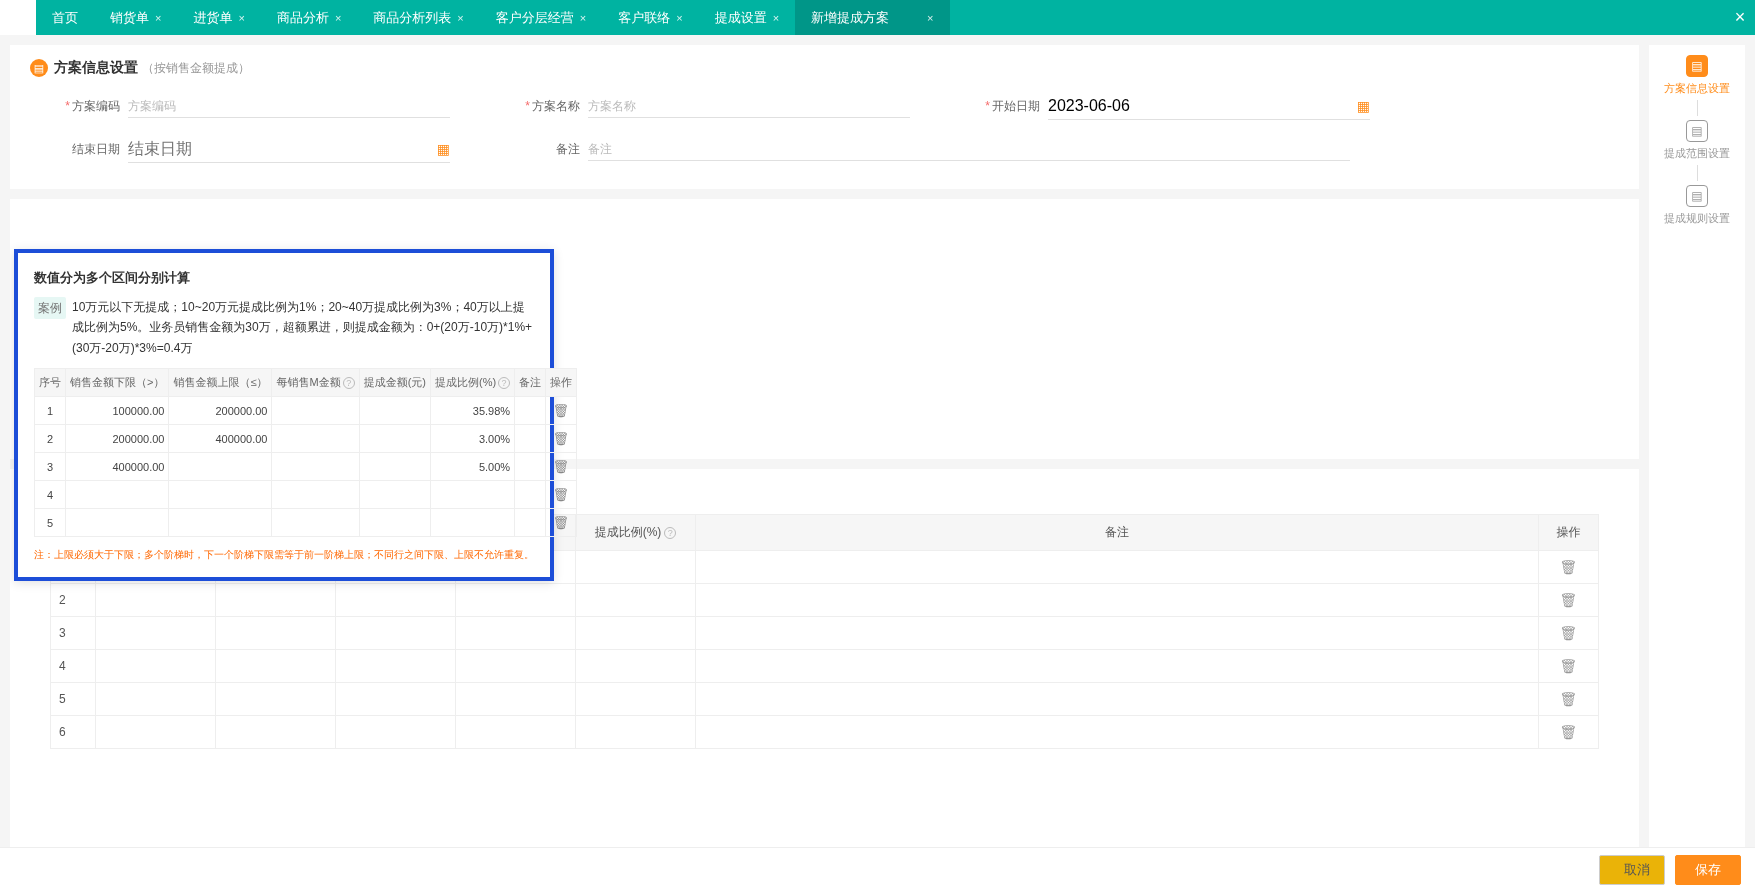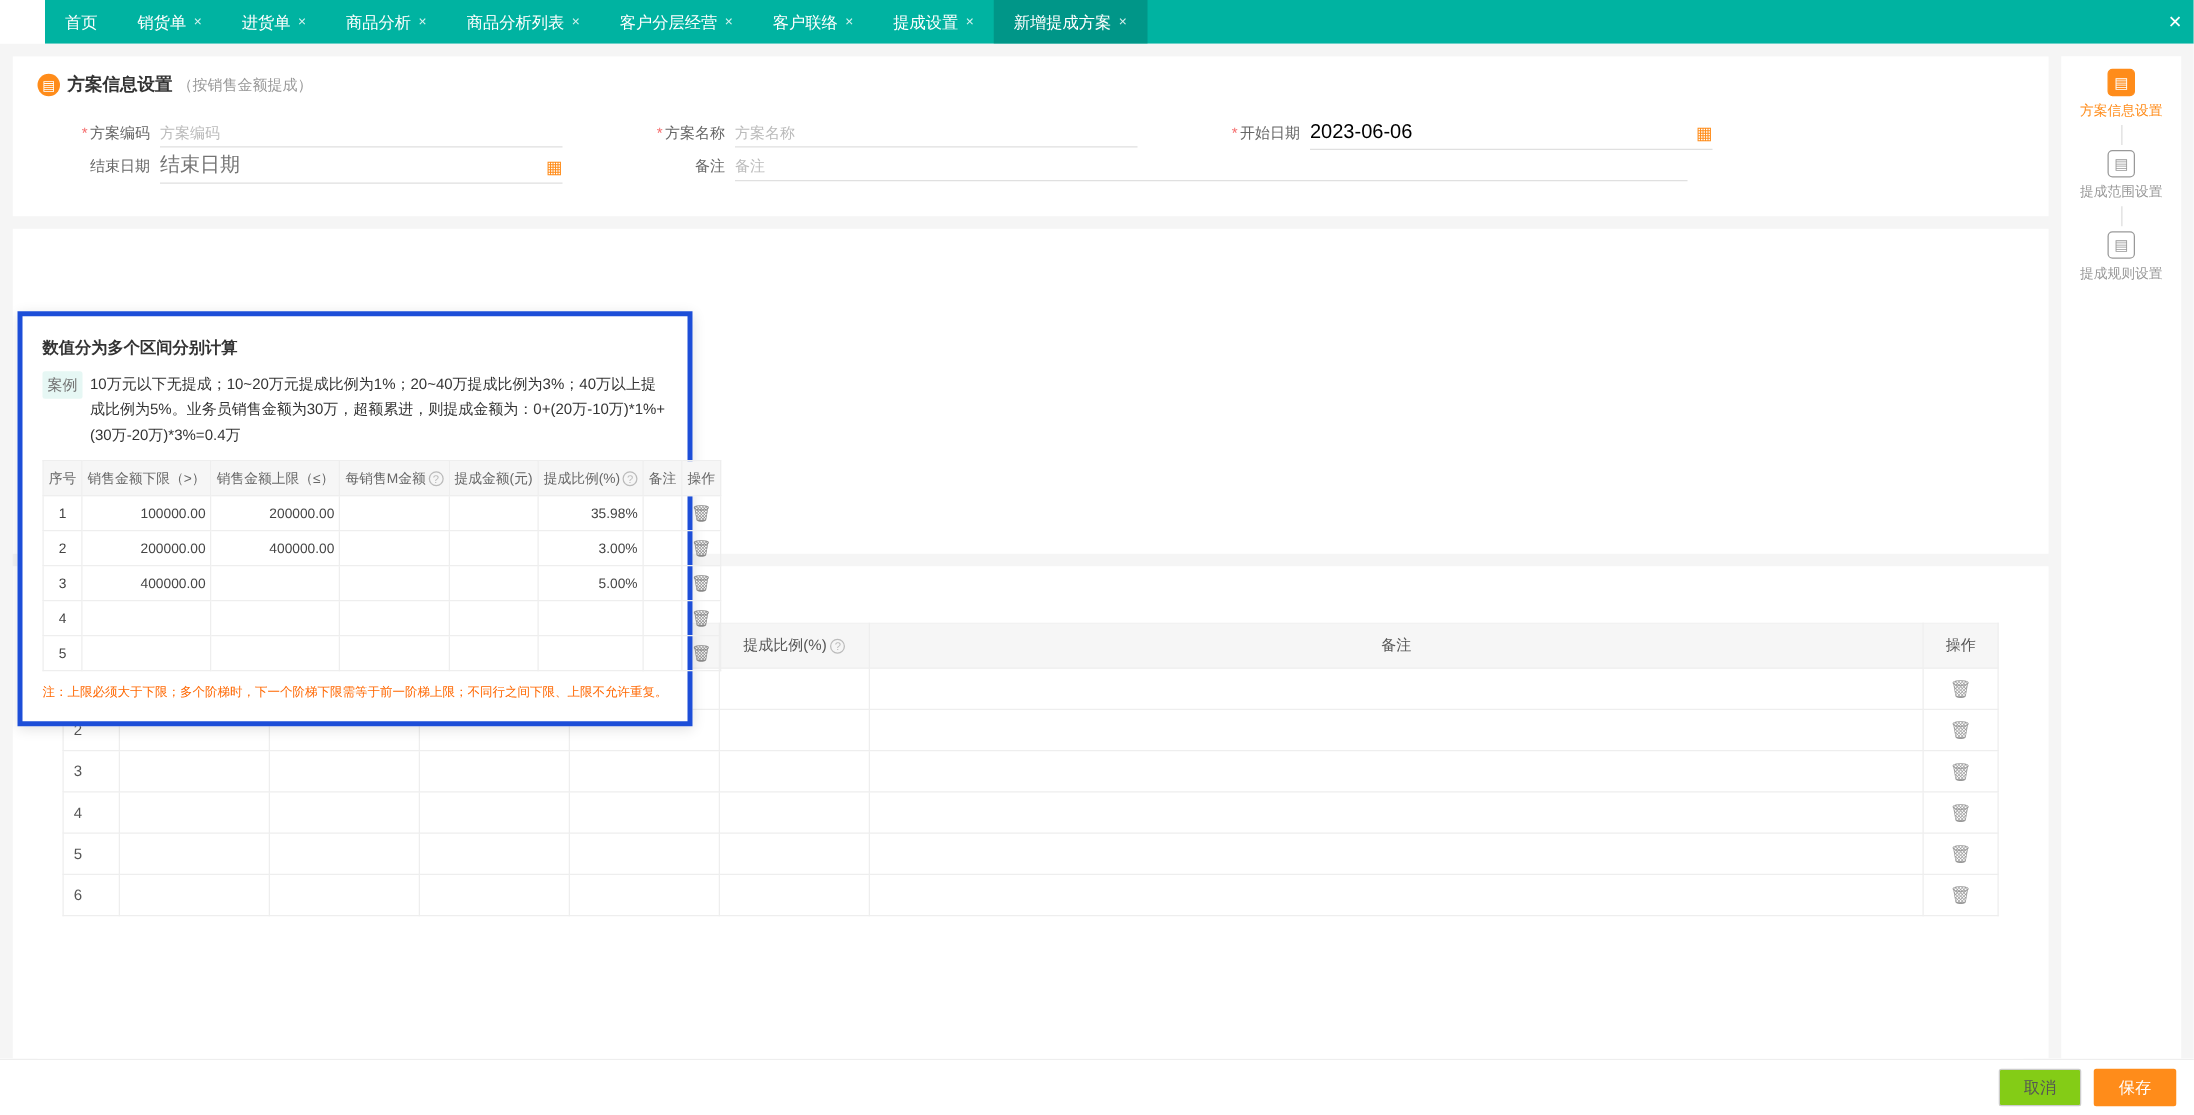--- a/index.html
+++ b/index.html
@@ -1,41 +1,41 @@
 <!DOCTYPE html>
 <html><head>
 <meta charset="utf-8">
 <style>
 * { margin:0; padding:0; box-sizing:border-box; }
 body { font-family:"Microsoft YaHei","PingFang SC",Arial,sans-serif; font-size:12px; color:#333; background:#fff; overflow:hidden; }
 
 
 .tabbar { background:#00b3a1; height:35px; display:flex; align-items:stretch; position:relative;margin-left:36px; }
 .tabbar .tab { display:flex; align-items:center; padding:0 16px; color:#fff; font-size:13px; cursor:pointer; white-space:nowrap; }
-.tabbar .tab.active { background:#009688; }
+.tabbar .tab.active { background:#009688;gap:32px; }
 .tabbar .tab .close { margin-left:6px; font-size:11px; opacity:.85; }
 .tabbar .spacer { flex:1; }
 .tabbar .global-close { width:30px; display:flex; align-items:center; justify-content:center; color:#fff; font-size:18px; cursor:pointer; }
 
 
 .page { display:flex; height:calc(892px - 35px - 45px); background:#f5f5f5; padding:10px 10px 0 10px; position:relative; }
 .main { flex:1; display:flex; flex-direction:column; gap:10px; overflow:hidden; position:relative; }
 .sidenav { width:96px; background:#fff; margin-left:10px; padding:10px 0; display:flex; flex-direction:column; align-items:center; }
 .sidenav .node { display:flex; flex-direction:column; align-items:center; color:#999; font-size:11px; cursor:pointer; }
 .sidenav .node.active { color:#ff8c1a; }
 .sidenav .node .nicon { width:22px; height:22px; border:1.5px solid currentColor; border-radius:4px; display:flex; align-items:center; justify-content:center; margin-bottom:4px; font-size:12px; }
 .sidenav .node.active .nicon { background:#ff8c1a; color:#fff; border-color:#ff8c1a; }
 .sidenav .line { width:1px; height:16px; background:#ddd; margin:4px 0; }
 
 .panel { background:#fff; padding:14px 20px 20px 20px; }
 .panel-title { display:flex; align-items:center; font-size:14px; font-weight:bold; margin-bottom:16px; }
 .panel-title .badge { width:18px;height:18px;border-radius:50%;background:#ff8c1a;color:#fff;display:inline-flex;align-items:center;justify-content:center;font-size:11px;margin-right:6px;font-weight:normal;}
 .panel-title .sub { font-weight:normal; color:#999; font-size:12px; margin-left:4px;}
 
-.form-grid { display:flex; flex-wrap:wrap; gap:0 60px; padding-left:20px; padding-bottom:6px;}
+.form-grid { display:flex; flex-wrap:wrap; gap:16px 60px; padding-left:20px; padding-bottom:6px;}
 .form-row { display:flex; align-items:center; width:400px; }
 .form-row.full { width:840px; }
 .form-label { width:70px; text-align:right; margin-right:8px; color:#666; white-space:nowrap;}
 .form-label .req { color:#f56c6c; margin-right:2px;}
 .form-input { flex:1; border:none; border-bottom:1px solid #e0e0e0; padding:4px 0; font-size:12px; outline:none; background:transparent;}
 .form-input::placeholder { color:#bbb; }
 .date-wrap { flex:1; display:flex; align-items:center; border-bottom:1px solid #e0e0e0; }
 .date-wrap input { flex:1; border:none; padding:4px 0; font-size:16px; outline:none; background:transparent; }
 .date-wrap .cal-icon { color:#ff8c1a; font-size:14px; }
 
@@ -68,21 +68,21 @@
 .big-table { width:100%; border-collapse:collapse; font-size:12px; }
 .big-table th { background:#f6f6f6; color:#555; font-weight:normal; padding:9px 8px; border:1px solid #eee; text-align:center;}
 .big-table td { padding:8px 8px; border:1px solid #eee; color:#555; text-align:center;}
 .big-table td.left { text-align:left; }
 .big-table .del { color:#999; cursor:pointer; font-size:14px;}
 .big-table .helpcol { display:inline-block;width:12px;height:12px;border:1px solid #bbb;border-radius:50%;font-size:9px;line-height:11px;text-align:center;color:#bbb;margin-left:3px;}
 
 
 .footer { position:fixed; bottom:0; left:0; right:0; height:45px; background:#fff; border-top:1px solid #eee; display:flex; align-items:center; justify-content:flex-end; padding:0 14px; gap:10px;}
 .btn { min-width:66px; height:30px; padding:0 14px; border-radius:2px; font-size:13px; cursor:pointer; }
-.btn-default { background:#84cc16; border:1px solid #ccc; color:#555; }
+.btn-default { background:#eab308; border:1px solid #ccc; color:#555;text-align:right; }
 .btn-primary { background:#ff8c1a; border:1px solid #ff8c1a; color:#fff; }
 </style>
 </head>
 <body>
 
 <div class="tabbar">
   <div class="tab">
       <span>首页</span>
     </div>
   <div class="tab">

